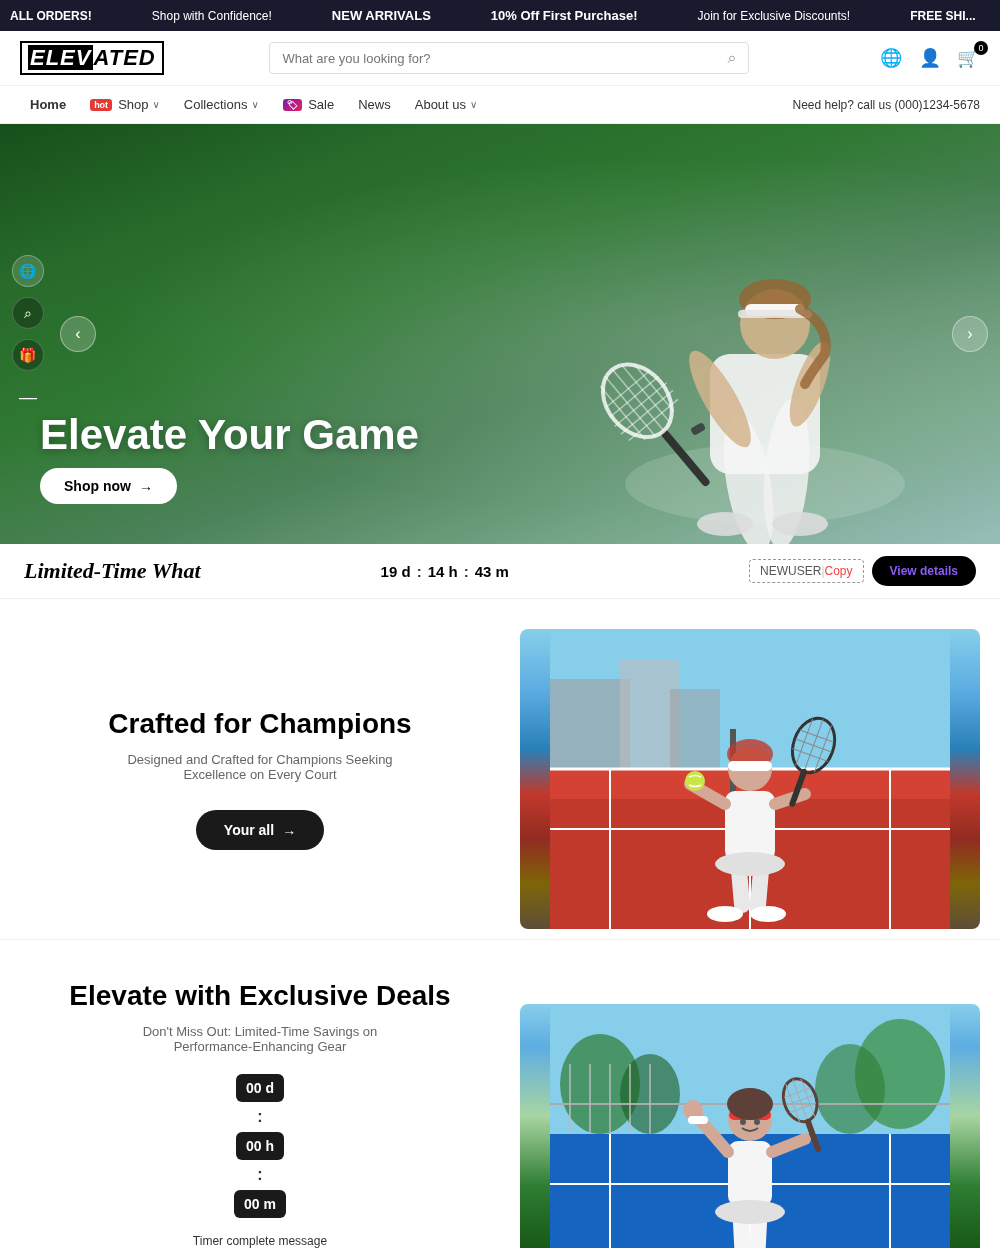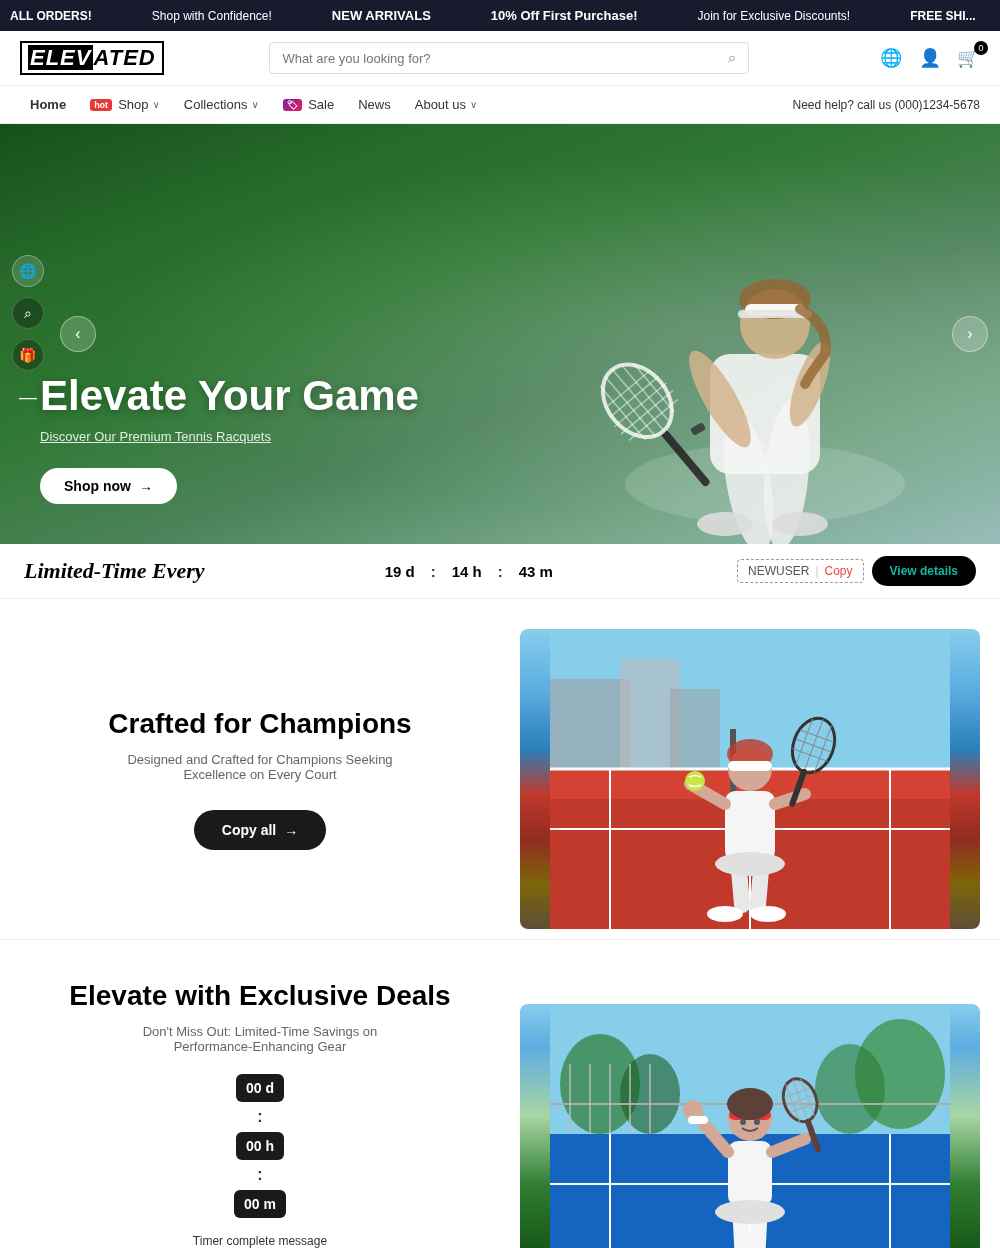--- a/index.html
+++ b/index.html
@@ -265,53 +265,53 @@
       font-family: Georgia, serif;
       font-size: 22px;
       font-style: italic;
       font-weight: bold;
       color: #000;
       flex-shrink: 0;
     }
     .offer-timer {
       display: flex;
       align-items: flex-end;
-      gap: 16px;
+      gap: 6px;
       font-size: 15px;
       font-weight: 600;
       color: #000;
       margin-left: 160px;
     }
     .timer-sep { color: #333; font-weight: bold; }
     .offer-coupon {
       display: flex;
       align-items: center;
       gap: 8px;
       margin-left: auto;
     }
     .coupon-code {
       border: 1px dashed #999;
       border-radius: 4px;
       padding: 4px 10px;
       font-size: 12px;
       color: #555;
       display: flex;
       align-items: center;
-      gap: 6px;
+      gap: 0;
     }
     .copy-btn {
       background: none;
       border: none;
       cursor: pointer;
       font-size: 12px;
       color: #ef4444;
     }
     .view-details-btn {
       background: #000;
-      color: #14b8a6;
+      color: #8b5cf6;
       border: none;
       border-radius: 20px;
       padding: 8px 18px;
       font-size: 12px;
       font-weight: 600;
       cursor: pointer;
     }
 
     
     .main-sections {
@@ -547,21 +547,20 @@
 
   <div class="side-controls">
     <button class="side-control-btn">🌐</button>
     <button class="side-control-btn dark">⌕</button>
     <button class="side-control-btn dark">🎁</button>
     <span class="side-control-btn" style="font-size:18px;background:transparent;border:none;">—</span>
   </div>
 
   <div class="hero-content">
     <h1 class="hero-title">Elevate Your Game</h1>
-    <p class="hero-subtitle">Discover Our Premium Tennis Racquets</p>
     <button class="hero-btn">
       <span>Shop now</span>
       <span>→</span>
     </button>
   </div>
 
   <svg class="tennis-figure-hero" viewBox="0 0 350 410" xmlns="http://www.w3.org/2000/svg">
 
     <ellipse cx="175" cy="350" rx="140" ry="40" fill="rgba(255,255,255,0.15)"></ellipse>
 
@@ -610,21 +609,21 @@
 
   <button class="hero-arrow left">
     <span>‹</span>
   </button>
   <button class="hero-arrow right">
     <span>›</span>
   </button>
 </section>
 
 <div class="offer-bar">
-  <div class="offer-title">Limited-Time Every</div>
+  <div class="offer-title">Limited-Time What</div>
   <div class="offer-timer">
     <span>19 d</span>
     <span class="timer-sep">:</span>
     <span>14 h</span>
     <span class="timer-sep">:</span>
     <span>43 m</span>
   </div>
   <div class="offer-coupon">
     <div class="coupon-code">
       <span>NEWUSER</span>
@@ -635,21 +634,21 @@
   </div>
 </div>
 
 <main class="main-sections">
 
   <section class="champions-section">
     <div class="champions-text">
       <h2 class="champions-title">Crafted for Champions</h2>
       <p class="champions-sub">Designed and Crafted for Champions Seeking Excellence on Every Court</p>
       <button class="shop-all-btn">
-        <span>Copy all</span>
+        <span>Your all</span>
         <span>→</span>
       </button>
     </div>
     <div class="champions-image">
       <div class="champions-image-inner">
 
         <svg width="400" height="300" viewBox="0 0 400 300" xmlns="http://www.w3.org/2000/svg">
 
           <rect width="400" height="140" fill="#87CEEB"></rect>
 

